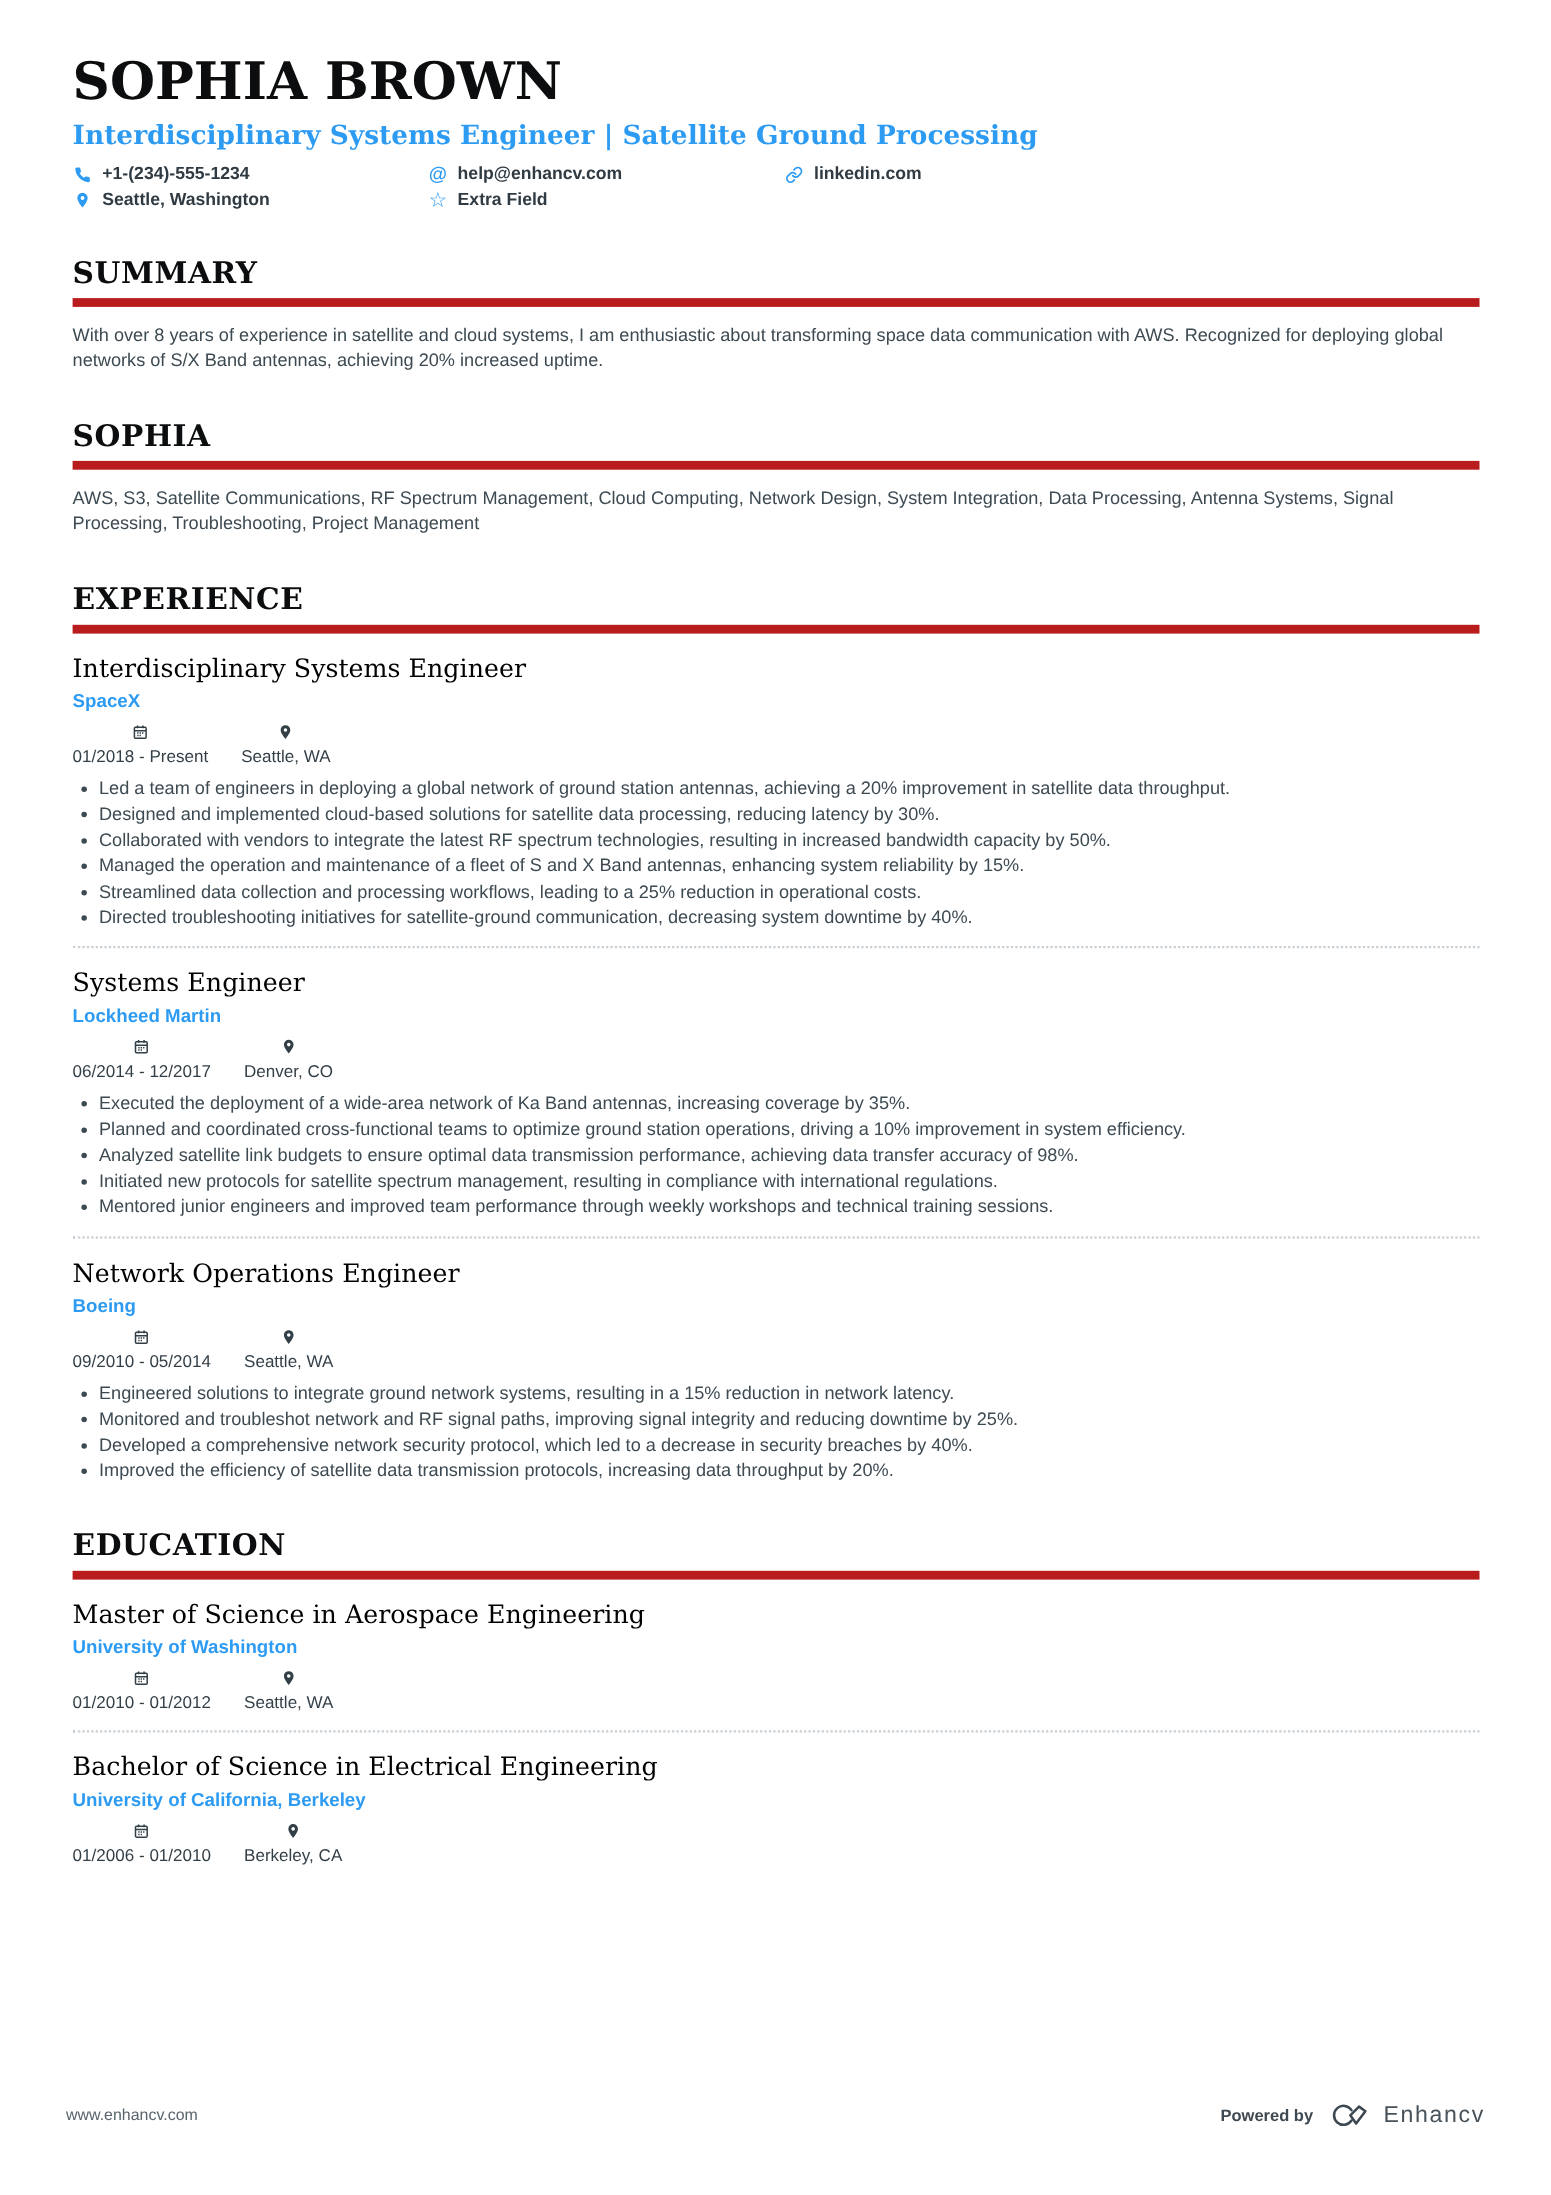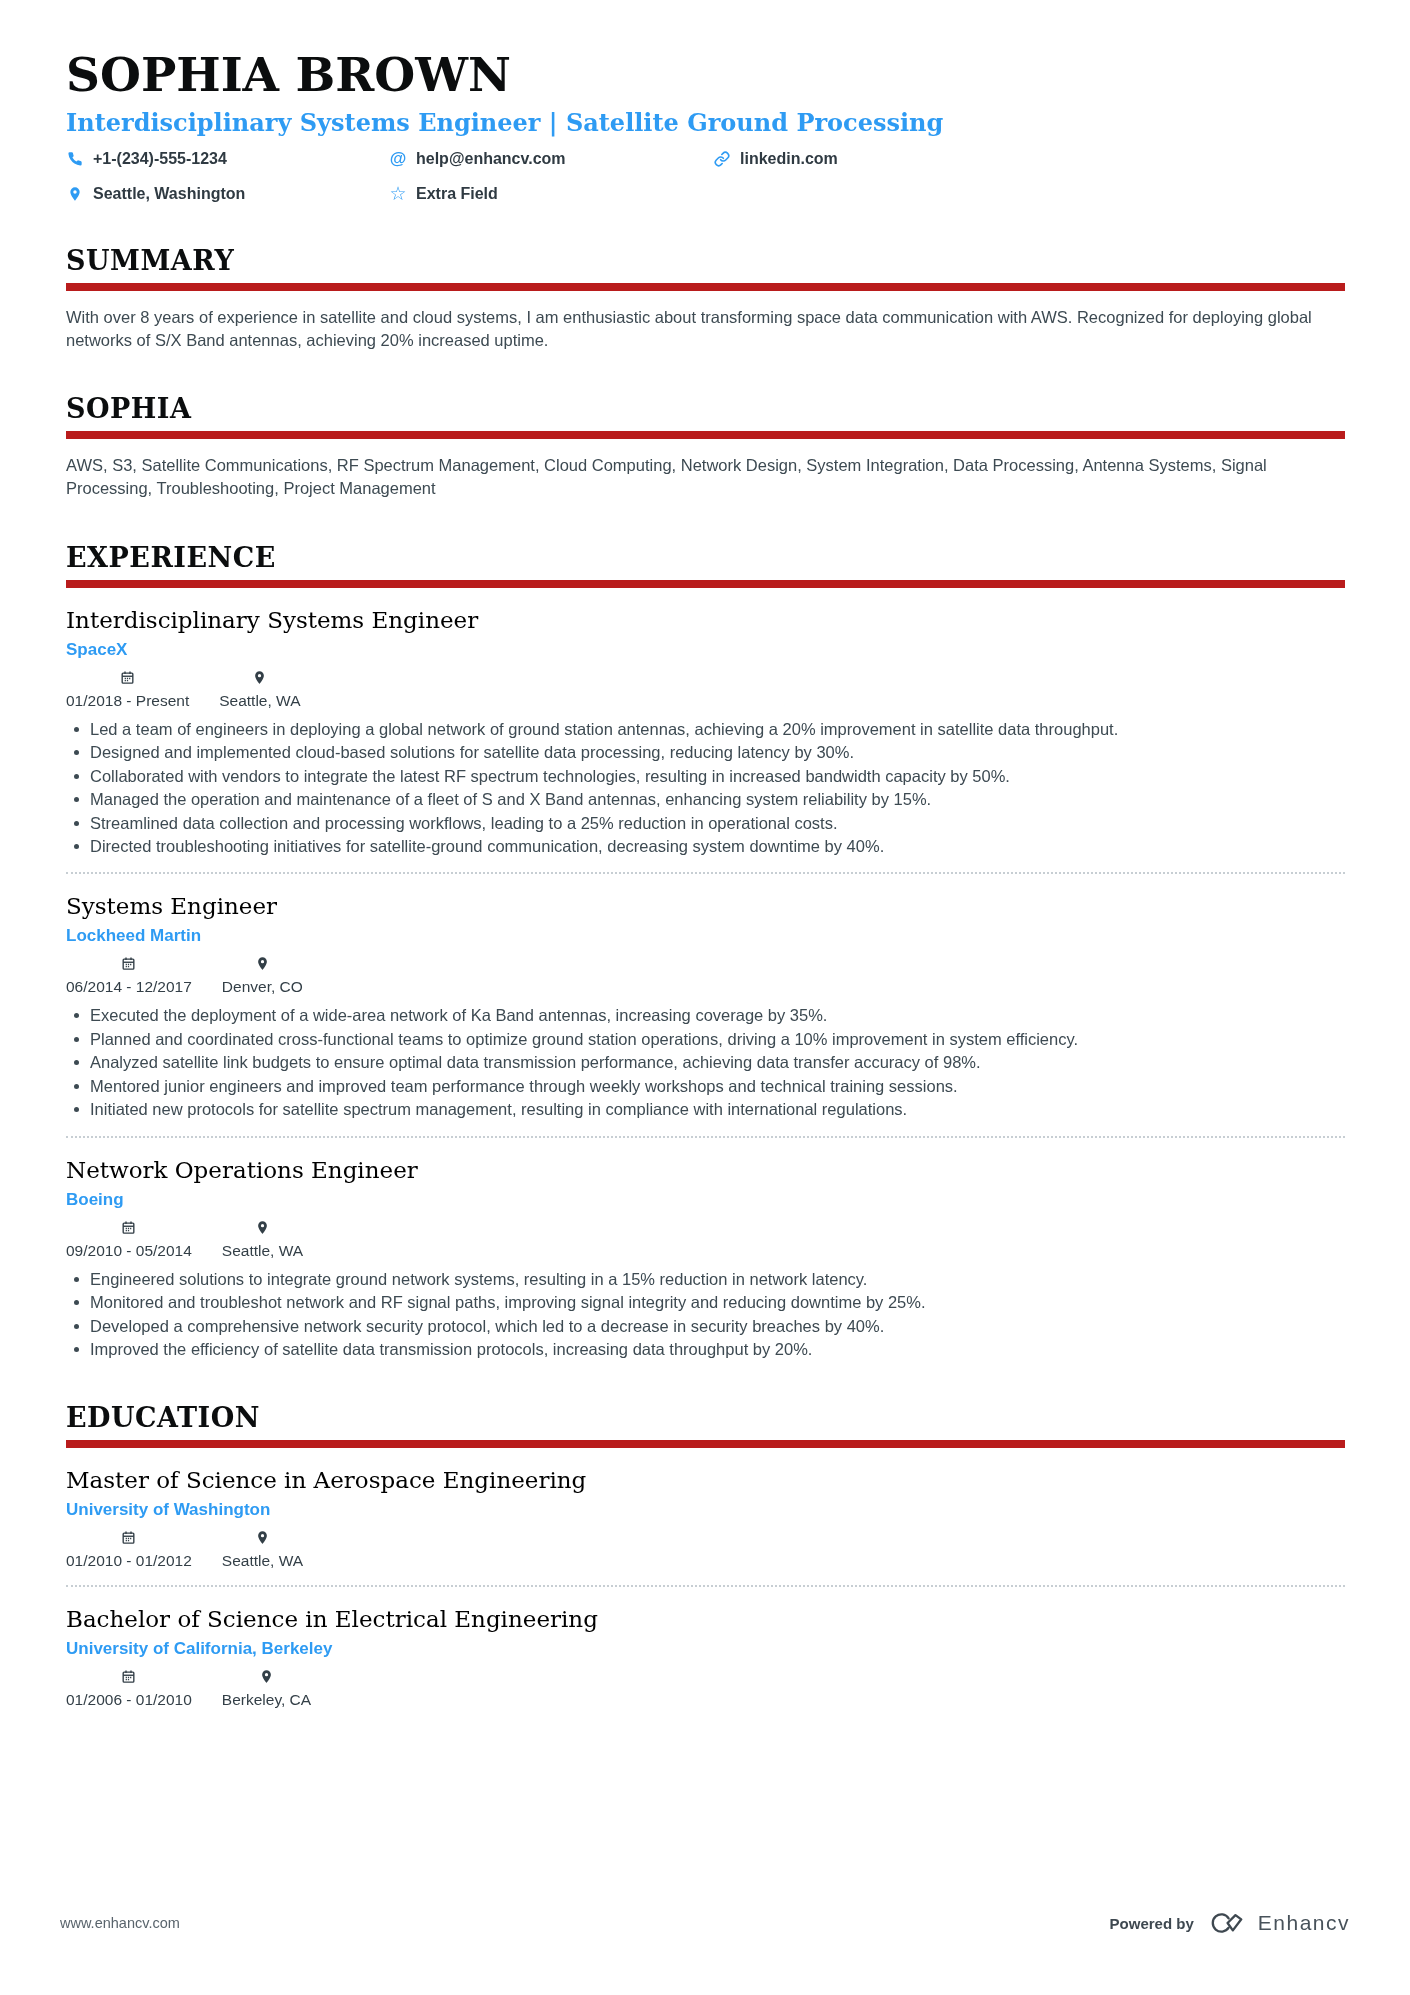--- a/index.html
+++ b/index.html
@@ -26,21 +26,21 @@
   .jobtitle {
     font-family: "DejaVu Serif", serif;
     font-weight: 700;
     font-size: 24px;
     color: var(--accent, #2e9bf3);
     margin: 7px 0 0;
   }
   .contacts {
     display: grid;
     grid-template-columns: 323px 324px 1fr;
-    row-gap: 17px;
+    row-gap: 5px;
     margin-top: 13px;
   }
   .contact { display: flex; align-items: center; gap: 9px; font-weight: 700; font-size: 16px; color: #2f3a42; }
   .cicon { color: var(--accent, #2e9bf3); display: inline-flex; align-items: center; justify-content: center; width: 18px; height: 18px; flex: 0 0 18px; }
   .cicon svg { width: 16px; height: 16px; display: block; }
   .cicon.glyph { font-size: 17px; font-weight: 800; line-height: 1; }
   .cicon.star { font-size: 19px; font-weight: 400; }
 
   
   section { margin-top: 42px; }
@@ -204,22 +204,22 @@
                 <path d="M12 2a7 7 0 0 0-7 7c0 5.1 7 13 7 13s7-7.9 7-13a7 7 0 0 0-7-7zm0 9.6a2.6 2.6 0 1 1 0-5.2 2.6 2.6 0 0 1 0 5.2z"></path>
               </svg>
           </span>
           <span>Denver, CO</span>
         </span>
       </div>
       <ul class="bullets">
         <li>Executed the deployment of a wide-area network of Ka Band antennas, increasing coverage by 35%.</li>
         <li>Planned and coordinated cross-functional teams to optimize ground station operations, driving a 10% improvement in system efficiency.</li>
         <li>Analyzed satellite link budgets to ensure optimal data transmission performance, achieving data transfer accuracy of 98%.</li>
+        <li>Initiated new protocols for satellite spectrum management, resulting in compliance with international regulations.</li>
         <li>Mentored junior engineers and improved team performance through weekly workshops and technical training sessions.</li>
-        <li>Initiated new protocols for satellite spectrum management, resulting in compliance with international regulations.</li>
       </ul>
     </article>
 
     <div class="dotted"></div>
 
     <article class="job">
       <h4 class="entry-title">Network Operations Engineer</h4>
       <div class="company">Boeing</div>
       <div class="meta">
         <span class="meta-item">

